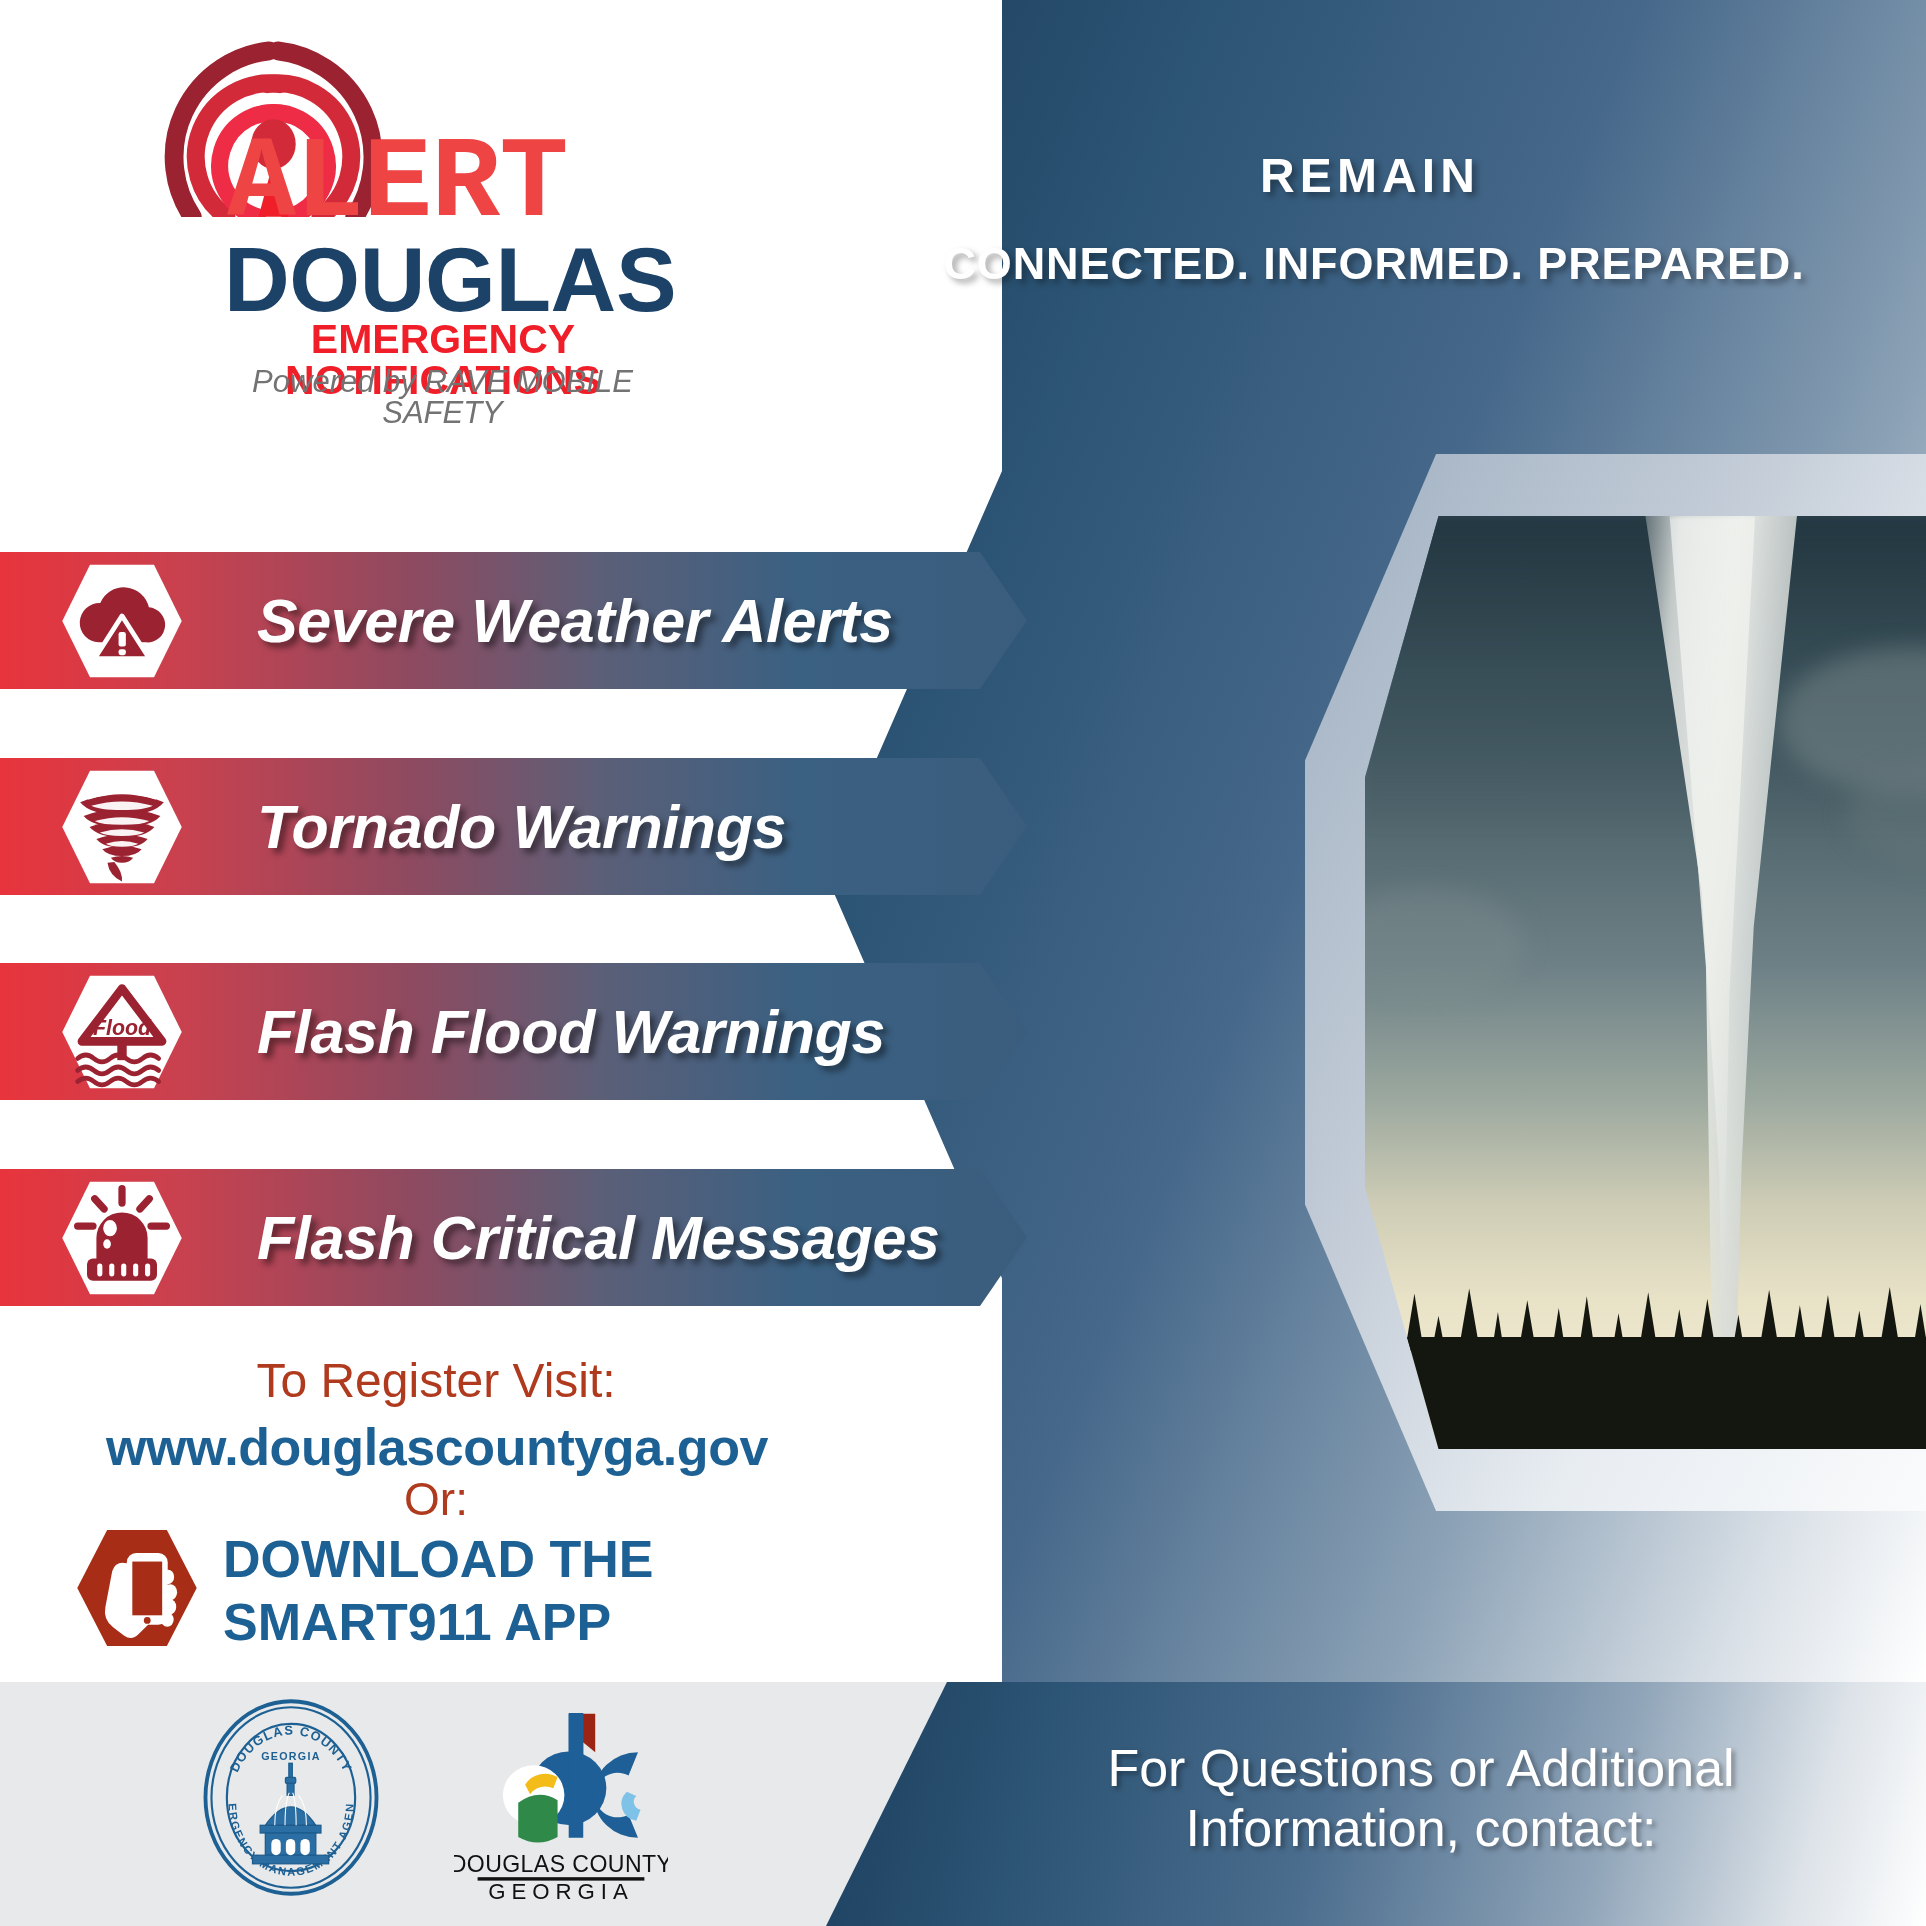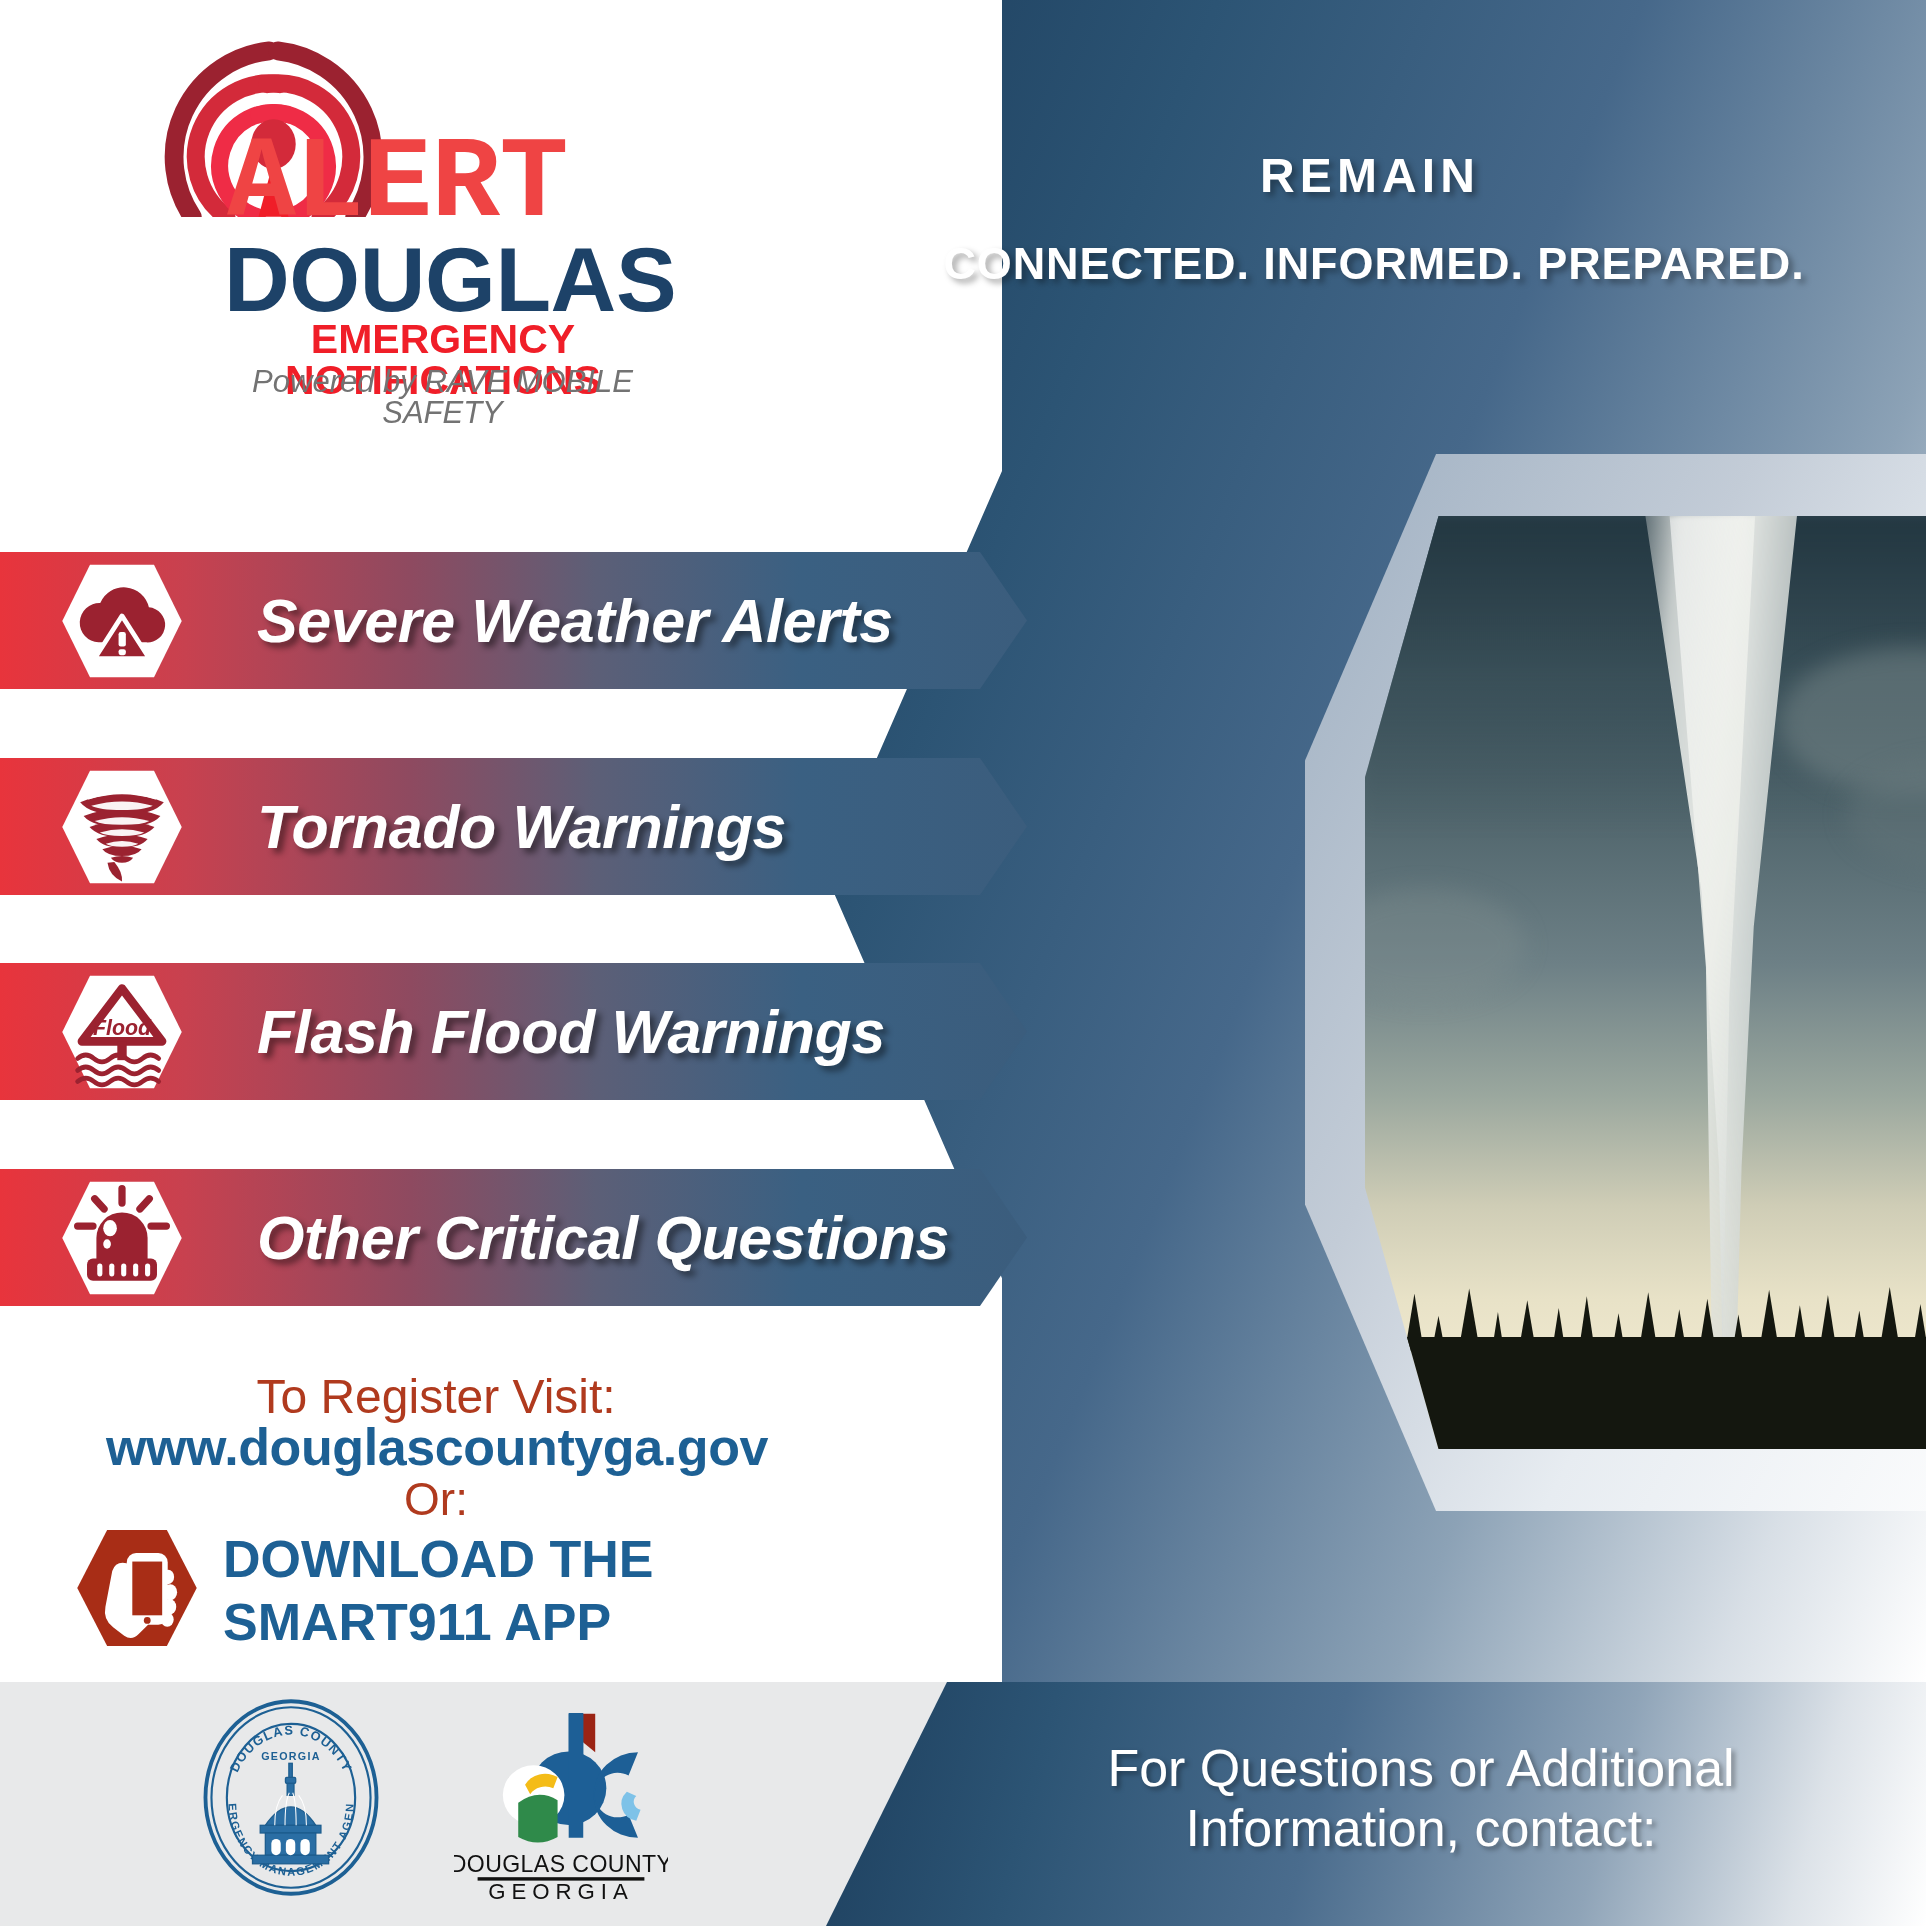--- a/index.html
+++ b/index.html
@@ -75,21 +75,21 @@
     text-shadow:5.1px 5.1px 6.8px rgba(0,0,0,0.45);letter-spacing:-0.4px;
   }
   .hexicon{
     position:absolute;left:58px;top:50%;transform:translateY(-50%);
     width:128px;height:128px;
   }
 
   
   .reg-line1{
     position:absolute;left:51px;top:1353px;width:770px;text-align:center;
-    font-size:48px;color:#b03a1e;font-weight:400;margin-top:16px;
+    font-size:48px;color:#b03a1e;font-weight:400;
   }
   .reg-url{
     position:absolute;left:39px;top:1417px;width:796px;text-align:center;
     font-size:52px;color:#1d6094;font-weight:700;letter-spacing:-0.4px;
   }
   .reg-or{
     position:absolute;left:51px;top:1472px;width:770px;text-align:center;
     font-size:46px;color:#b03a1e;font-weight:400;
   }
   .dl-hex{position:absolute;left:73px;top:1524px;width:128px;height:128px;}
@@ -283,21 +283,21 @@
       <ellipse cx="115" cy="164" rx="9" ry="11" fill="#ffffff"></ellipse>
       <rect x="68" y="198" width="164" height="52" rx="14" fill="#9b2230"></rect>
       <g fill="#ffffff">
         <rect x="92" y="210" width="12" height="30" rx="6"></rect>
         <rect x="120" y="210" width="12" height="30" rx="6"></rect>
         <rect x="148" y="210" width="12" height="30" rx="6"></rect>
         <rect x="176" y="210" width="12" height="30" rx="6"></rect>
         <rect x="204" y="210" width="12" height="30" rx="6"></rect>
       </g>
     </svg>
-    <div class="label">Other Critical Questions</div>
+    <div class="label">Flash Critical Messages</div>
   </div>
 
   <div class="reg-line1">To Register Visit:</div>
   <div class="reg-url">www.douglascountyga.gov</div>
   <div class="reg-or">Or:</div>
 
   <svg class="dl-hex" viewBox="0 0 300 300">
     <polygon points="80,14 220,14 290,150 220,286 80,286 10,150" fill="#a82d16"></polygon>
     <g fill="#ffffff">
       <rect x="126" y="68" width="96" height="168" rx="22"></rect>

